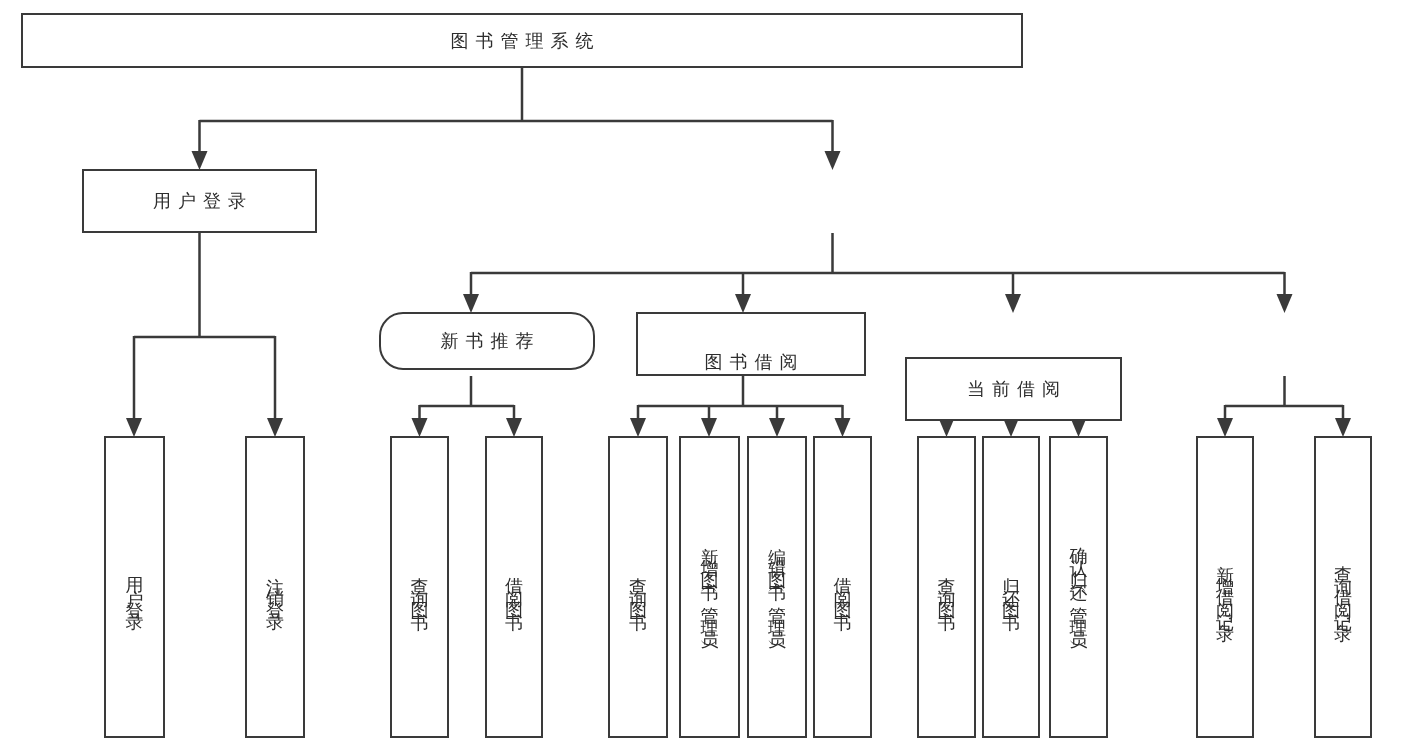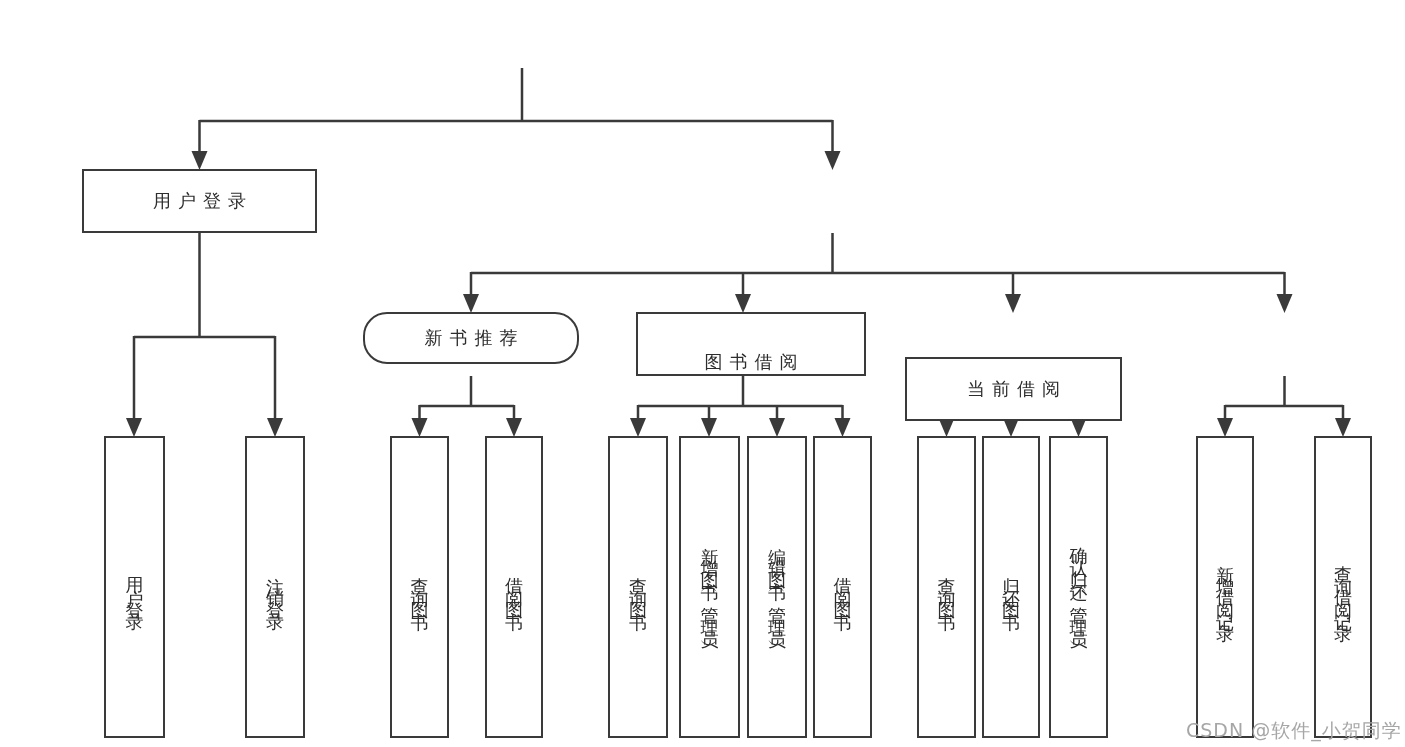--- a/index.html
+++ b/index.html
@@ -87,26 +87,29 @@
       <polygon points="777,437 769,418 785,418"></polygon>
       <polygon points="842.5,437 834.5,418 850.5,418"></polygon>
       <polygon points="946.5,437 938.5,418 954.5,418"></polygon>
       <polygon points="1011,437 1003,418 1019,418"></polygon>
       <polygon points="1078.5,437 1070.5,418 1086.5,418"></polygon>
       <polygon points="1225,437 1217,418 1233,418"></polygon>
       <polygon points="1343,437 1335,418 1351,418"></polygon>
     </g>
   </svg>
 
+  <div class="box hbox" style="left:21px; top:13px; width:1002px; height:55px;">
+    <span class="lbl">图书管理系统</span>
+  </div>
 
   <div class="box hbox" style="left:82px; top:169px; width:235px; height:64px;">
     <span class="lbl">用户登录</span>
   </div>
 
-  <div class="box hbox" style="left:363px; top:312px; width:216px; height:52px;border-radius:24px;">
+  <div class="box hbox" style="left:379px; top:312px; width:216px; height:58px;border-radius:24px;">
     <span class="lbl">新书推荐</span>
   </div>
   <div class="box hbox" style="left:636px; top:312px; width:230px; height:64px;align-items:flex-end;">
     <span class="lbl">图书借阅</span>
   </div>
   <div class="box hbox" style="left:905px; top:328px; width:217px; height:64px;margin-top:29px;">
     <span class="lbl">当前借阅</span>
   </div>
 
   <div class="box vbox" style="left:104px; top:436px; width:61px; height:302px;">
@@ -146,15 +149,14 @@
     <span class="lbl">确认归还（管理员）</span>
   </div>
 
   <div class="box vbox" style="left:1196px; top:436px; width:58px; height:302px;">
     <span class="lbl">新增借阅记录</span>
   </div>
   <div class="box vbox" style="left:1314px; top:436px; width:58px; height:302px;">
     <span class="lbl">查询借阅记录</span>
   </div>
 
-  <div class="watermark">CSDN @软件_小贺同学</div>
 
 </div>
 
 </body></html>

